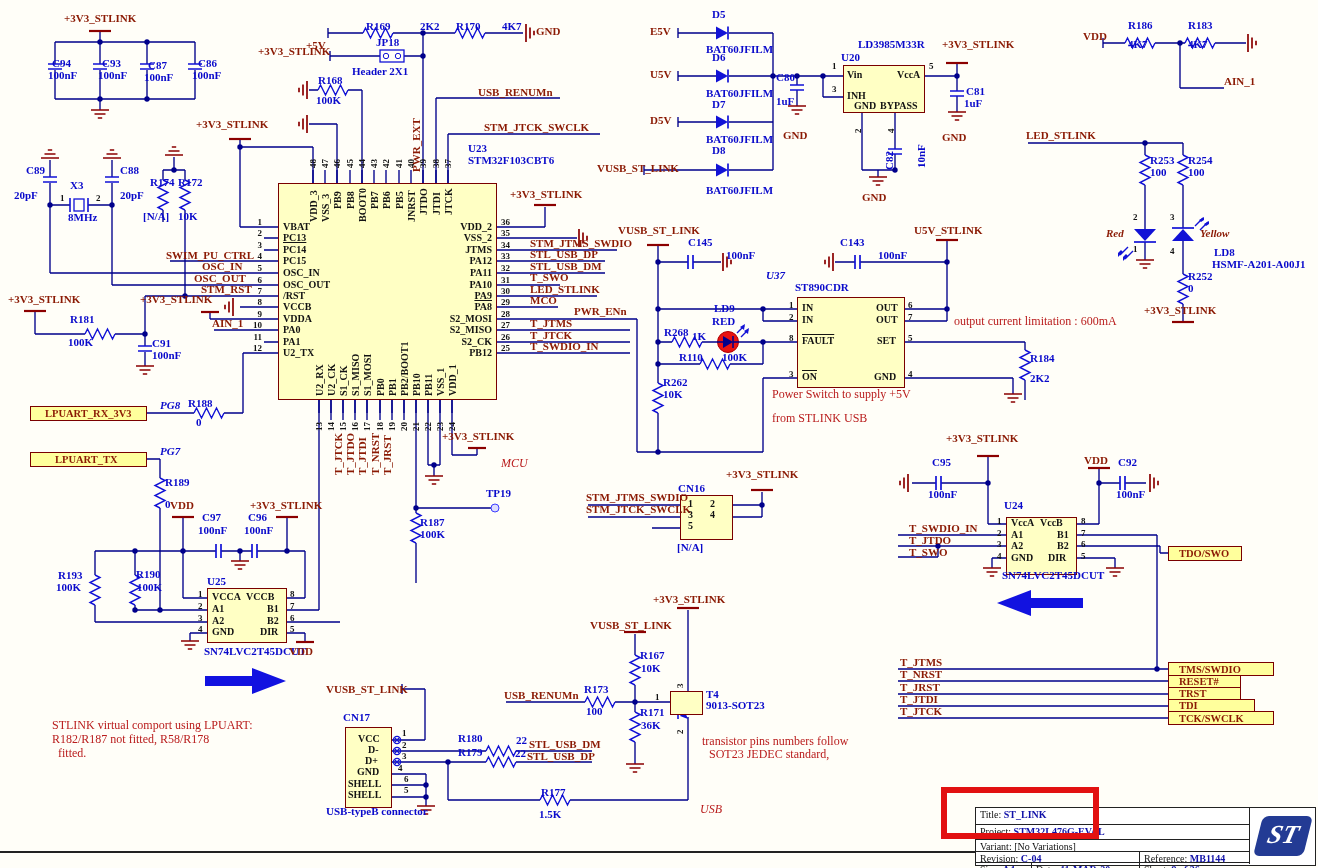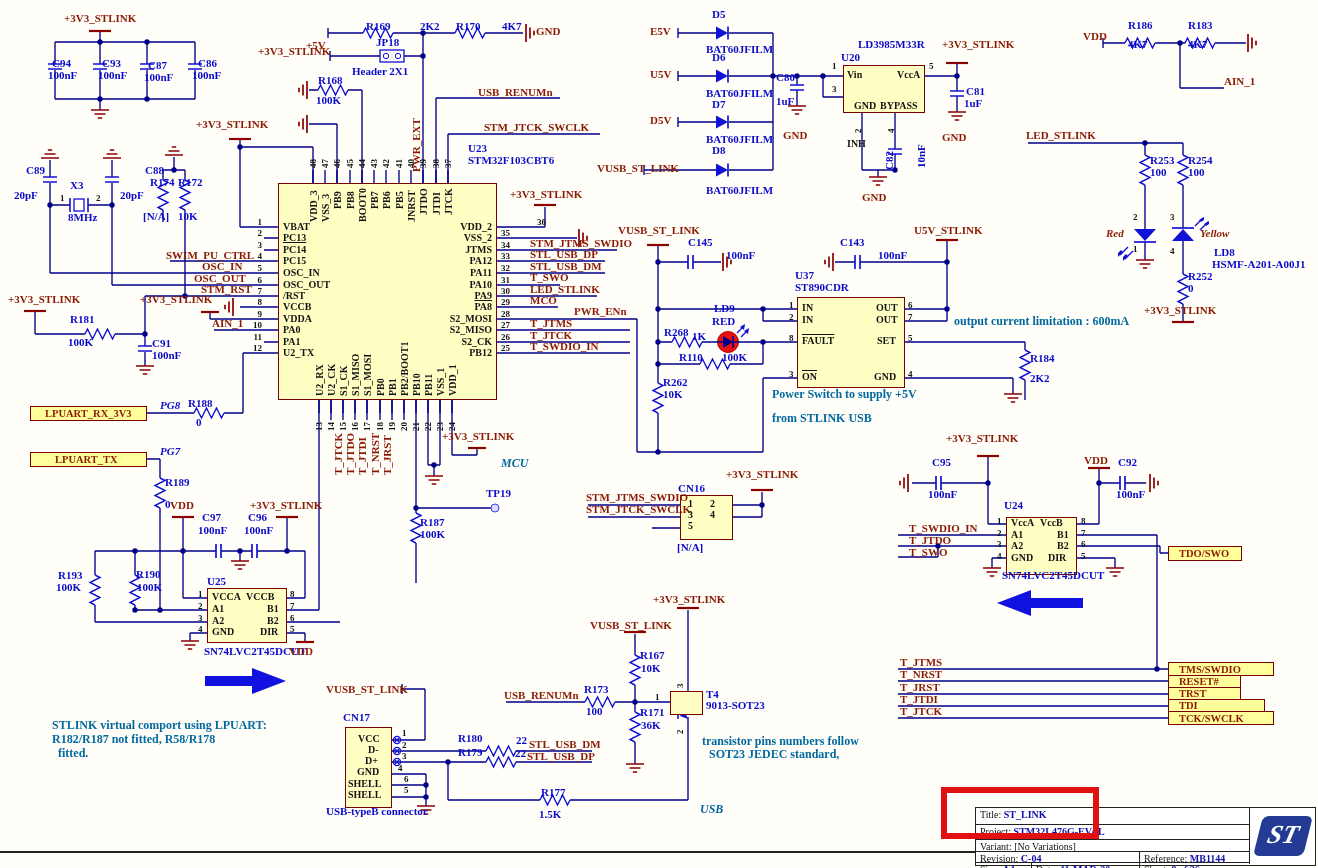--- a/index.html
+++ b/index.html
@@ -9,21 +9,21 @@
   .w{stroke:#00008B;stroke-width:1.35;fill:none;}
   .icbox{position:absolute;background:#FFFFC4;border:1.6px solid #7A0000;box-sizing:border-box;z-index:2;}
   .ybox{position:absolute;background:#FFFF9C;border:1.3px solid #7A0000;box-sizing:border-box;
         color:#8B1A04;font-weight:bold;font-size:10.5px;display:flex;align-items:center;
         padding-left:10px;white-space:nowrap;z-index:3;}
   .lbl{position:absolute;white-space:pre;line-height:1;z-index:5;}
   .n{color:#8B1A04;font-weight:bold;font-size:11px;}
   .r{color:#0A0ACB;font-weight:bold;font-size:11px;}
   .p{color:#131313;font-weight:bold;font-size:10px;}
   .q{color:#131313;font-weight:bold;font-size:9px;}
-  .o{color:#0369a1;font-weight:bold;font-size:12px;}
+  .o{color:#b91c1c;font-weight:normal;font-size:12px;}
   .i{font-style:italic;}
   .v{transform-origin:0 0;transform:rotate(-90deg);}
   .ov{text-decoration:overline;}
   .qr{width:16px;text-align:right;}
   .pr{width:74px;text-align:right;}
   #titleblock{position:absolute;left:975px;top:807px;width:341px;height:59px;background:#fff;
               border:1.6px solid #222;box-sizing:border-box;z-index:6;font-size:10px;color:#111;}
   .tbc{position:absolute;box-sizing:border-box;padding:1px 0 0 4px;white-space:nowrap;overflow:hidden;}
   .tbv{color:#1111A8;font-weight:bold;}
   .bt{border-top:1.2px solid #222;}
@@ -288,21 +288,21 @@
     </div>
 <div class="ybox" style="left:1168px;top:662px;width:106px;height:14px">
       <span>TMS/SWDIO</span>
     </div>
 <div class="ybox" style="left:1168px;top:675px;width:73px;height:13px">
       <span>RESET#</span>
     </div>
 <div class="ybox" style="left:1168px;top:687px;width:73px;height:13px">
       <span>TRST</span>
     </div>
-<div class="ybox" style="left:1168px;top:699px;width:97px;height:13px">
+<div class="ybox" style="left:1168px;top:699px;width:87px;height:13px">
       <span>TDI</span>
     </div>
 <div class="ybox" style="left:1168px;top:711px;width:106px;height:14px">
       <span>TCK/SWCLK</span>
     </div>
 
 <div id="labels">
       <span class="lbl n" style="left: 64px; top: 13px;">+3V3_STLINK</span>
       <span class="lbl n" style="left: 196px; top: 119px;">+3V3_STLINK</span>
       <span class="lbl n" style="left: 258px; top: 46px;">+3V3_STLINK</span>
@@ -379,21 +379,21 @@
       <span class="lbl r" style="left: 102px; top: 58px;">C93</span>
       <span class="lbl r" style="left: 98px; top: 70px;">100nF</span>
       <span class="lbl r" style="left: 148px; top: 60px;">C87</span>
       <span class="lbl r" style="left: 144px; top: 72px;">100nF</span>
       <span class="lbl r" style="left: 198px; top: 58px;">C86</span>
       <span class="lbl r" style="left: 192px; top: 70px;">100nF</span>
       <span class="lbl r" style="left: 26px; top: 165px;">C89</span>
       <span class="lbl r" style="left: 14px; top: 190px;">20pF</span>
       <span class="lbl r" style="left: 70px; top: 180px;">X3</span>
       <span class="lbl r" style="left: 68px; top: 212px;">8MHz</span>
-      <span class="lbl r" style="left: 120px; top: 165px; margin-left: 25px;">C88</span>
+      <span class="lbl r" style="left: 120px; top: 165px;">C88</span>
       <span class="lbl r" style="left: 120px; top: 190px;">20pF</span>
       <span class="lbl r" style="left: 150px; top: 177px;">R174</span>
       <span class="lbl r" style="left: 143px; top: 211px;">[N/A]</span>
       <span class="lbl r" style="left: 178px; top: 177px;">R172</span>
       <span class="lbl r" style="left: 178px; top: 211px;">10K</span>
       <span class="lbl r" style="left: 366px; top: 21px;">R169</span>
       <span class="lbl r" style="left: 420px; top: 21px;">2K2</span>
       <span class="lbl r" style="left: 456px; top: 21px;">R170</span>
       <span class="lbl r" style="left: 502px; top: 21px;">4K7</span>
       <span class="lbl r" style="left: 376px; top: 37px;">JP18</span>
@@ -451,21 +451,21 @@
       <span class="lbl r" style="left: 1188px; top: 155px;">R254</span>
       <span class="lbl r" style="left: 1188px; top: 167px;">100</span>
       <span class="lbl r" style="left: 1214px; top: 247px;">LD8</span>
       <span class="lbl r" style="left: 1212px; top: 259px;">HSMF-A201-A00J1</span>
       <span class="lbl r" style="left: 1188px; top: 271px;">R252</span>
       <span class="lbl r" style="left: 1188px; top: 283px;">0</span>
       <span class="lbl r" style="left: 688px; top: 237px;">C145</span>
       <span class="lbl r" style="left: 726px; top: 250px;">100nF</span>
       <span class="lbl r" style="left: 840px; top: 237px;">C143</span>
       <span class="lbl r" style="left: 878px; top: 250px;">100nF</span>
-      <span class="lbl r" style="left: 795px; top: 270px;">U37</span>
+      <span class="lbl r" style="left: 766px; top: 270px; font-style: italic;">U37</span>
       <span class="lbl r" style="left: 795px; top: 282px;">ST890CDR</span>
       <span class="lbl r" style="left: 714px; top: 303px;">LD9</span>
       <span class="lbl r" style="left: 712px; top: 316px;">RED</span>
       <span class="lbl r" style="left: 664px; top: 327px;">R268</span>
       <span class="lbl r" style="left: 692px; top: 331px;">1K</span>
       <span class="lbl r" style="left: 679px; top: 352px;">R110</span>
       <span class="lbl r" style="left: 722px; top: 352px;">100K</span>
       <span class="lbl r" style="left: 663px; top: 377px;">R262</span>
       <span class="lbl r" style="left: 663px; top: 389px;">10K</span>
       <span class="lbl r" style="left: 1030px; top: 353px;">R184</span>
@@ -488,21 +488,21 @@
       <span class="lbl r" style="left: 539px; top: 809px;">1.5K</span>
       <span class="lbl r" style="left: 343px; top: 712px;">CN17</span>
       <span class="lbl r" style="left: 326px; top: 806px;">USB-typeB connector</span>
       <span class="lbl r" style="left: 932px; top: 457px;">C95</span>
       <span class="lbl r" style="left: 928px; top: 489px;">100nF</span>
       <span class="lbl r" style="left: 1118px; top: 457px;">C92</span>
       <span class="lbl r" style="left: 1116px; top: 489px;">100nF</span>
       <span class="lbl r" style="left: 1004px; top: 500px;">U24</span>
       <span class="lbl r" style="left: 1002px; top: 570px;">SN74LVC2T45DCUT</span>
       <span class="lbl p" style="left: 847px; top: 70px;">Vin</span>
-      <span class="lbl p" style="left: 847px; top: 91px; margin-top: 48px;">INH</span>
+      <span class="lbl p" style="left: 847px; top: 91px;">INH</span>
       <span class="lbl p" style="left: 854px; top: 101px;">GND</span>
       <span class="lbl p" style="left: 880px; top: 101px;">BYPASS</span>
       <span class="lbl p" style="left: 897px; top: 70px;">VccA</span>
       <span class="lbl q" style="left: 832px; top: 62px;">1</span>
       <span class="lbl q" style="left: 832px; top: 85px;">3</span>
       <span class="lbl q" style="left: 929px; top: 62px;">5</span>
       <span class="lbl q v" style="left: 854px; top: 133px;">2</span>
       <span class="lbl q v" style="left: 887px; top: 133px;">4</span>
       <span class="lbl p" style="left: 802px; top: 303px;">IN</span>
       <span class="lbl p" style="left: 802px; top: 315px;">IN</span>
@@ -604,21 +604,21 @@
       <span class="lbl q qr" style="left: 246px; top: 298px;">8</span>
       <span class="lbl p" style="left: 283px; top: 314px;">VDDA</span>
       <span class="lbl q qr" style="left: 246px; top: 310px;">9</span>
       <span class="lbl p" style="left: 283px; top: 325px;">PA0</span>
       <span class="lbl q qr" style="left: 246px; top: 321px;">10</span>
       <span class="lbl p" style="left: 283px; top: 337px;">PA1</span>
       <span class="lbl q qr" style="left: 246px; top: 333px;">11</span>
       <span class="lbl p" style="left: 283px; top: 348px;">U2_TX</span>
       <span class="lbl q qr" style="left: 246px; top: 344px;">12</span>
       <span class="lbl p pr" style="left: 418px; top: 222px;">VDD_2</span>
-      <span class="lbl q" style="left: 501px; top: 218px; margin-left: 36px;">36</span>
+      <span class="lbl q" style="left: 501px; top: 218px;">36</span>
       <span class="lbl p pr" style="left: 418px; top: 233px;">VSS_2</span>
       <span class="lbl q" style="left: 501px; top: 229px;">35</span>
       <span class="lbl p pr" style="left: 418px; top: 245px;">JTMS</span>
       <span class="lbl q" style="left: 501px; top: 241px;">34</span>
       <span class="lbl p pr" style="left: 418px; top: 256px;">PA12</span>
       <span class="lbl q" style="left: 501px; top: 252px;">33</span>
       <span class="lbl p pr" style="left: 418px; top: 268px;">PA11</span>
       <span class="lbl q" style="left: 501px; top: 264px;">32</span>
       <span class="lbl p pr" style="left: 418px; top: 280px;">PA10</span>
       <span class="lbl q" style="left: 501px; top: 276px;">31</span>

